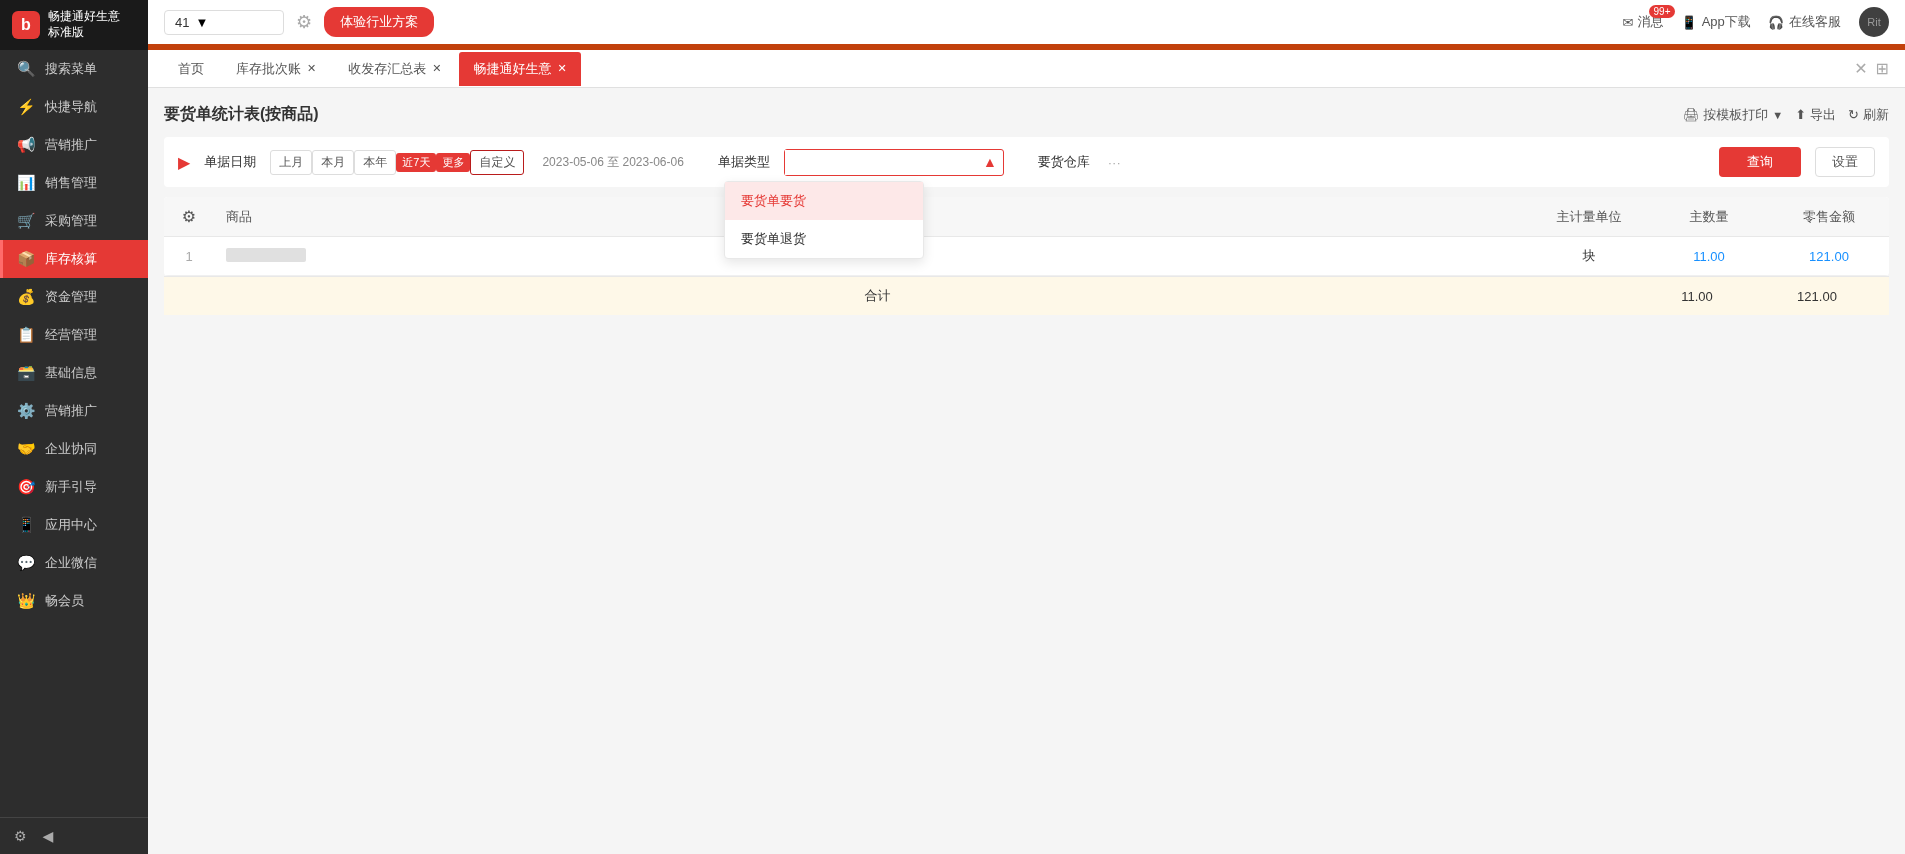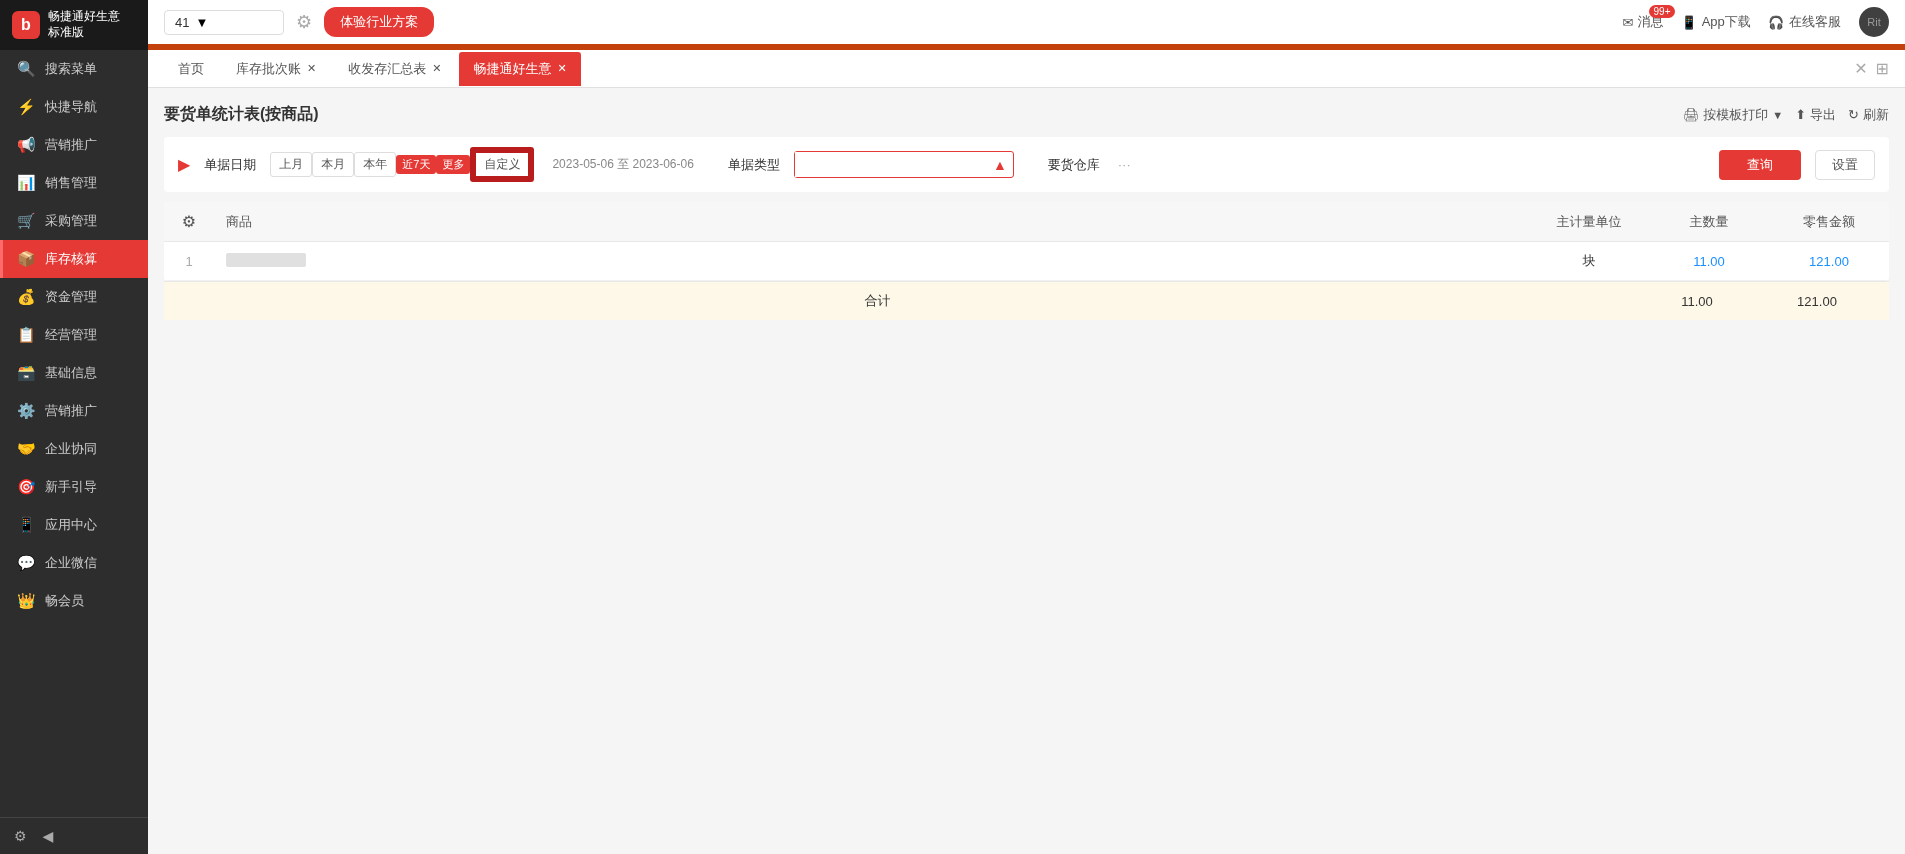--- a/index.html
+++ b/index.html
@@ -194,21 +194,21 @@
       color: #555;
     }
     .date-preset-badge {
       background: #e53935;
       color: #fff;
       border-radius: 3px;
       padding: 2px 6px;
       font-size: 11px;
       cursor: pointer;
     }
-    .custom-btn { padding: 3px 8px; border: 6px solid #b91c1c; border-radius: 3px; background: #fff; font-size: 12px; cursor: pointer; color: #555; }
+    .custom-btn { padding: 3px 8px; border: 1px solid #b91c1c; border-radius: 3px; background: #fff; font-size: 12px; cursor: pointer; color: #555; }
     .date-range { font-size: 12px; color: #888; }
 
     .filter-type-label { font-size: 13px; color: #333; white-space: nowrap; margin-left: 20px; font-family: Liberation Serif, serif; }
     .filter-select-wrap {
       position: relative;
       display: flex;
       align-items: center;
       border: 1px solid #e53935;
       border-radius: 3px;
       min-width: 200px;
@@ -507,20 +507,24 @@
         <input class="filter-select-input" value="" style="">
         <span class="filter-select-arrow">▲</span>
       </div>
 
       <span class="filter-warehouse-label">要货仓库</span>
       <span class="filter-more-btn">···</span>
 
       <button class="query-btn">查询</button>
       <button class="settings-btn">设置</button>
 
+      <div class="dropdown-menu">
+        <div class="dropdown-item selected">要货单要货</div>
+        <div class="dropdown-item">要货单退货</div>
+      </div>
     </div>
 
     <div class="data-table">
       <div class="table-header-row">
         <div class="th settings-col">
           <span class="gear-icon">⚙</span>
         </div>
         <div class="th product-col">商品</div>
         <div class="th unit-col">主计量单位</div>
         <div class="th qty-col">主数量</div>

